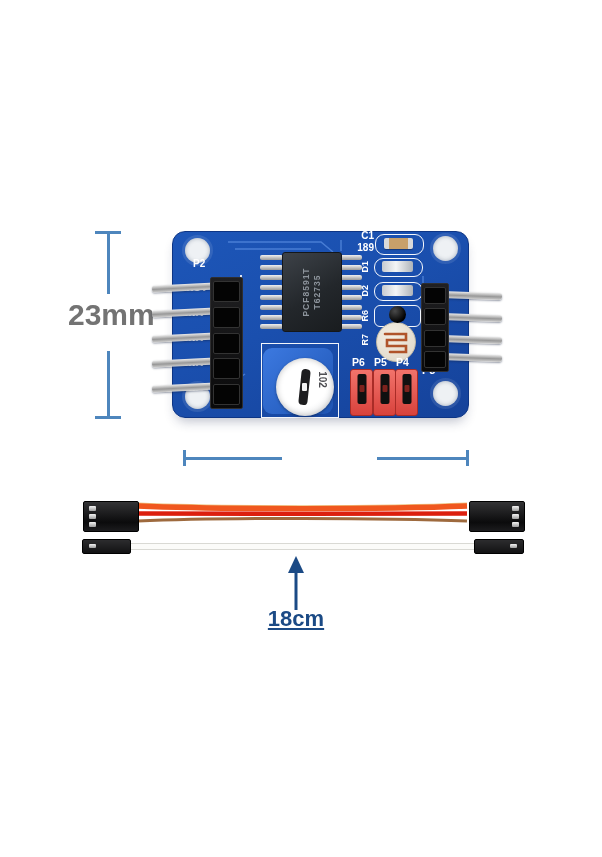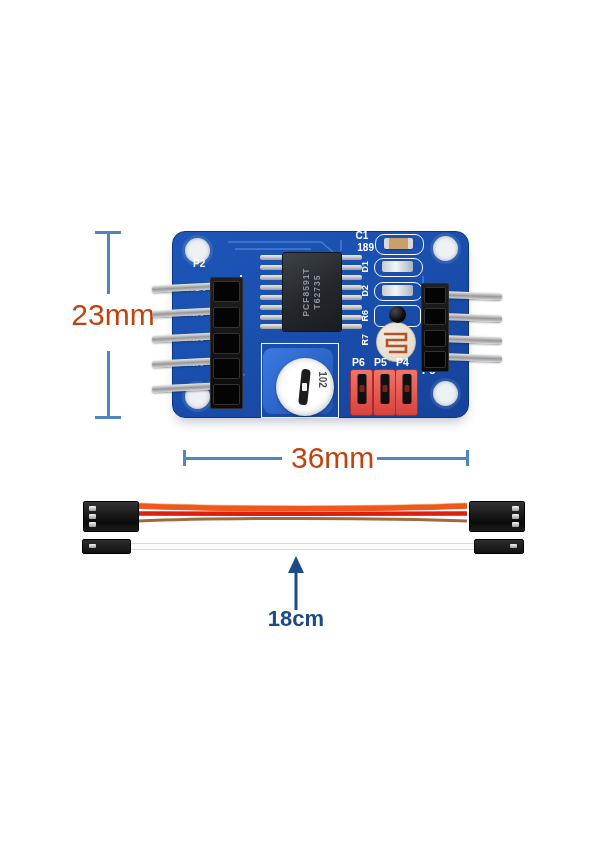--- a/index.html
+++ b/index.html
@@ -51,22 +51,22 @@
   .jumper{background:linear-gradient(180deg,#f2736b,#d8423c);border:1px solid #a92c27;
           border-radius:3px;z-index:3;}
   .jcap{position:absolute;left:50%;top:4px;transform:translateX(-50%);width:9px;height:30px;
         background:#101010;border-radius:2px;}
   .jcap::after{content:"";position:absolute;left:2px;top:11px;width:5px;height:7px;
         background:#7c221d;border-radius:1px;}
   .trace{stroke:rgba(110,160,240,.55);stroke-width:1.5;fill:none;}
 
   
   .dimline{background:#4e86bd;}
-  .dimtext{color:#c2410c;font-weight:normal;font-size:30px;text-align:center;line-height:32px;}
-  .lentext{color:#1b4a85;font-weight:bold;font-size:22px;text-align:center;}
+  .dimtext{color:#737373;font-weight:bold;font-size:30px;line-height:32px;}
+  .lentext{color:#1b4a85;font-weight:bold;font-size:22px;text-align:center;text-decoration:underline;}
 
   
   .conn3{background:linear-gradient(180deg,#333335,#0b0b0c 70%,#1c1c1e);border-radius:2px;
          border:1px solid #000;z-index:2;}
   .conn1{background:linear-gradient(180deg,#2c2c2e,#121213);border-radius:2px;
          border:1px solid #000;z-index:2;}
   .contact{position:absolute;width:7px;height:5px;border-radius:1px;
            background:linear-gradient(180deg,#f3f3f3,#9e9e9e);}
   .whitewire{background:#fbfbf9;border:1px solid #d9d9d4;border-radius:3px;}
 </style>
@@ -131,21 +131,21 @@
   <div class="abs icpin" style="left:339px;top:315px"></div>
   <div class="abs icpin" style="left:339px;top:324px"></div>
 
   <div class="abs ic" style="left:282px;top:252px;width:58px;height:78px">
     <div class="ictext">
       <span>PCF8591T</span><br>
       <span>T62735</span>
     </div>
   </div>
 
-  <div class="abs silk" style="left:350px;top:231px;width:24px;font-size:10px;text-align:center;z-index:2">C1</div>
+  <div class="abs silk" style="left:350px;top:231px;width:24px;font-size:10px;text-align:right;z-index:2">C1</div>
   <div class="abs silk" style="left:346px;top:243px;width:28px;font-size:10px;text-align:right;z-index:2">189</div>
   <div class="abs outline" style="left:375px;top:234px;width:47px;height:19px"></div>
   <div class="abs capbody" style="left:384px;top:238px;width:29px;height:11px;z-index:3"></div>
 
   <div class="abs silk vlabel" style="left:358px;top:261px;width:14px;z-index:2">D1</div>
   <div class="abs outline" style="left:374px;top:258px;width:47px;height:17px"></div>
   <div class="abs ledbody" style="left:382px;top:261px;width:31px;height:11px;z-index:3"></div>
 
   <div class="abs silk vlabel" style="left:358px;top:285px;width:14px;z-index:2">D2</div>
   <div class="abs outline" style="left:374px;top:282px;width:47px;height:17px"></div>
@@ -202,21 +202,20 @@
   </div>
 
   <div class="abs dimline" style="left:95px;top:231px;width:26px;height:2.5px"></div>
   <div class="abs dimline" style="left:107px;top:233px;width:2.5px;height:61px"></div>
   <div class="abs dimtext" style="left:68px;top:299px;width:90px">23mm</div>
   <div class="abs dimline" style="left:107px;top:351px;width:2.5px;height:65px"></div>
   <div class="abs dimline" style="left:95px;top:416px;width:26px;height:2.5px"></div>
 
   <div class="abs dimline" style="left:183px;top:450px;width:2.5px;height:16px"></div>
   <div class="abs dimline" style="left:185px;top:457px;width:97px;height:2.5px"></div>
-  <div class="abs dimtext" style="left:291px;top:442px;width:80px">36mm</div>
   <div class="abs dimline" style="left:377px;top:457px;width:90px;height:2.5px"></div>
   <div class="abs dimline" style="left:466px;top:450px;width:2.5px;height:16px"></div>
 
   <div class="abs conn3" style="left:83px;top:501px;width:54px;height:29px">
     <div class="contact" style="left:5px;top:4px"></div>
     <div class="contact" style="left:5px;top:12px"></div>
     <div class="contact" style="left:5px;top:20px"></div>
   </div>
   <svg class="abs" style="left:135px;top:499px;width:335px;height:32px" viewBox="0 0 335 32">
     <path d="M3,4.5 C85,8 250,8 332,4.5" stroke="#eec27f" stroke-width="2" fill="none"></path>

